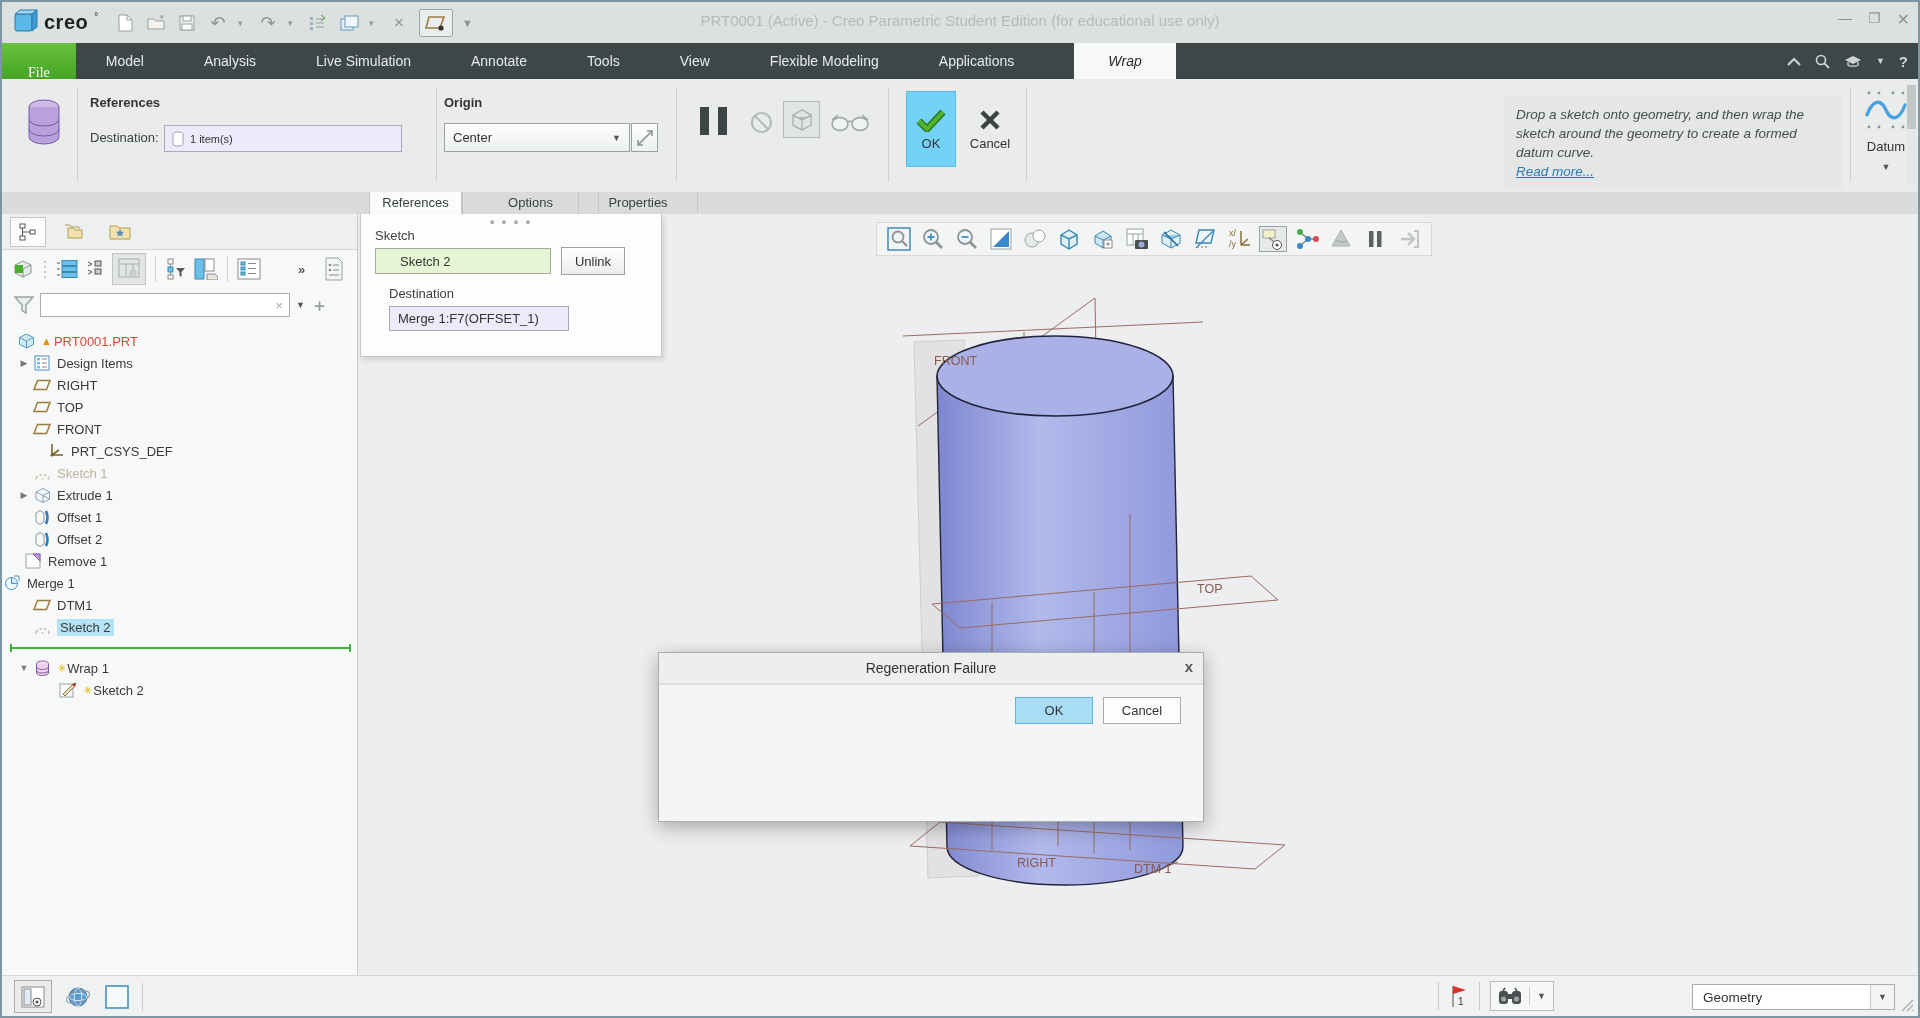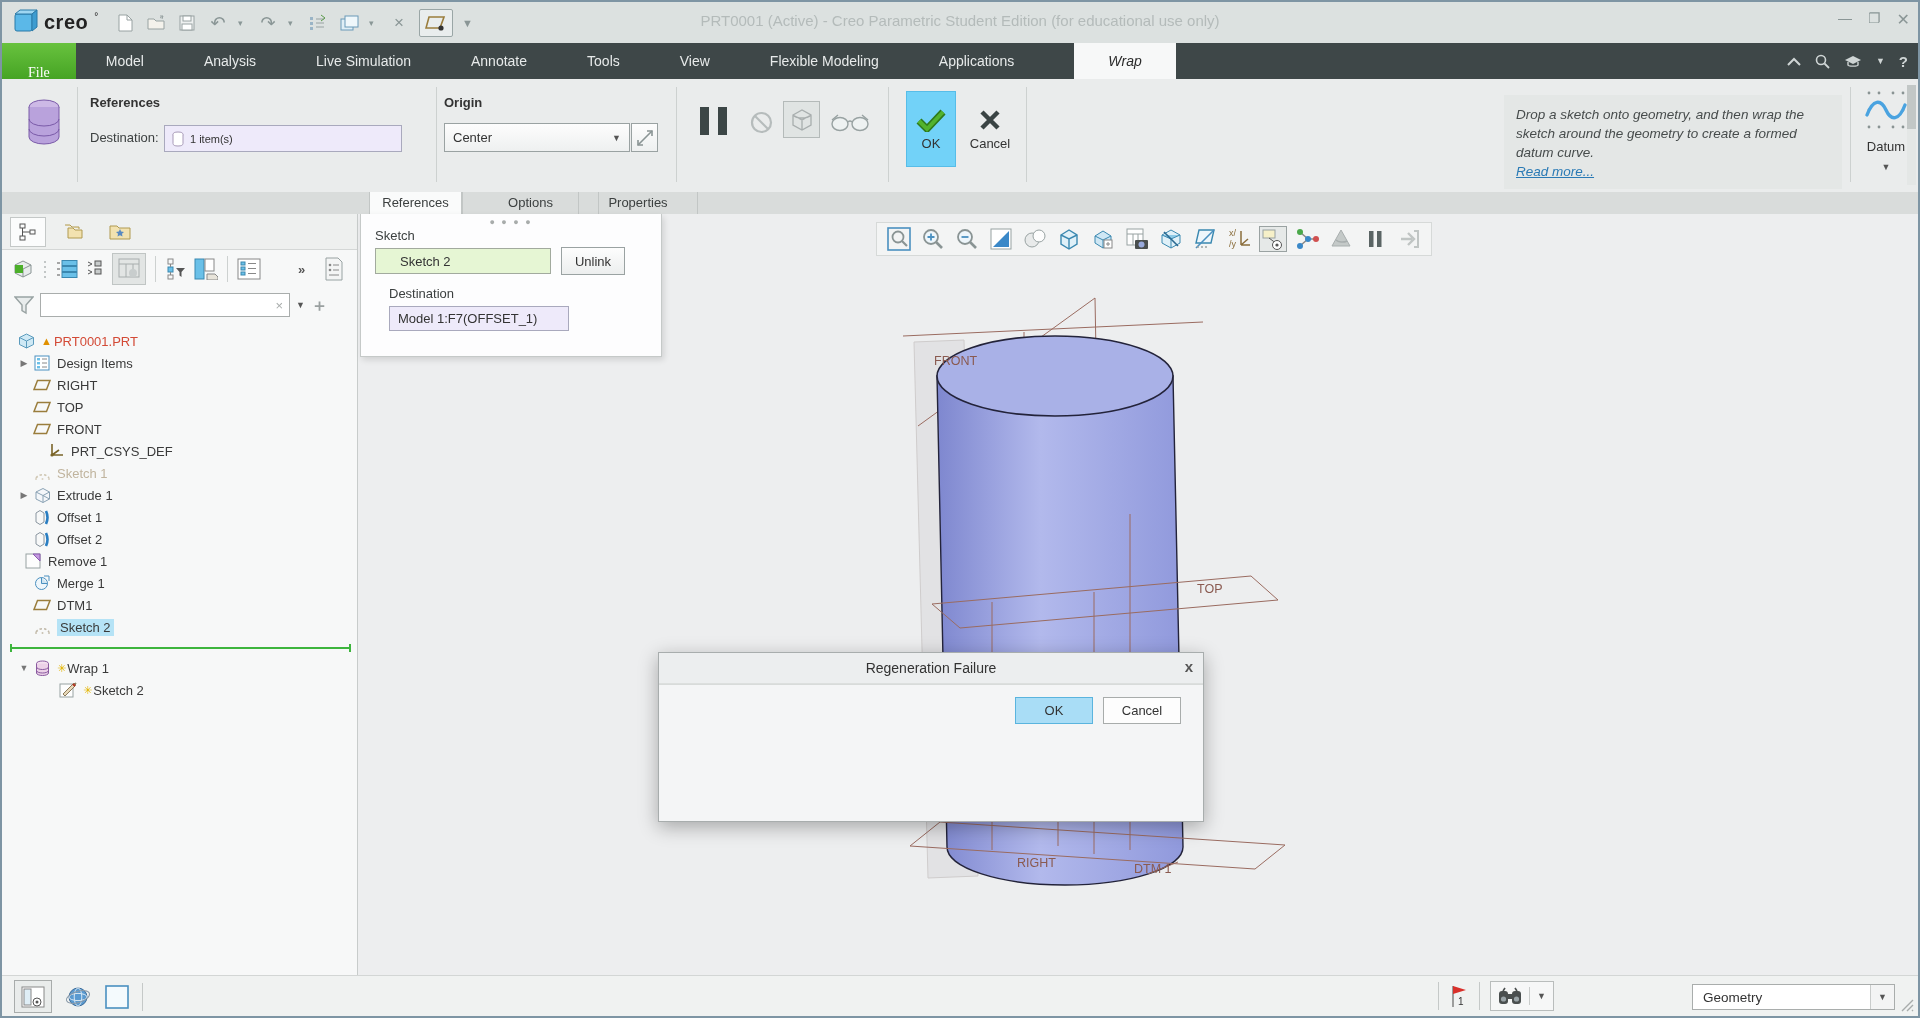--- a/index.html
+++ b/index.html
@@ -528,21 +528,21 @@
       </div>
       <div class="trow" style="padding-left:21px;">
         <span class="ic">
             <svg width="16" height="16" viewBox="0 0 16 16">
               <rect x="1" y="1" width="14" height="14" fill="#fdfdfd" stroke="#98a2a2"></rect>
               <path d="M8 1 L15 1 L15 8 Z" fill="#c49ae0" stroke="#8a5ab0"></path>
             </svg>
           </span>
         <span class="lbl">Remove 1</span>
       </div>
-      <div class="trow" style="padding-left:30px;">
+      <div class="trow" style="">
         <span class="ic">
             <svg width="16" height="16" viewBox="0 0 16 16">
               <circle cx="7.5" cy="8.5" r="6" fill="#eef6fb" stroke="#4a90c0"></circle>
               <path d="M7.5 2.5 V8.5 H13.5" fill="#cde4f2" stroke="#4a90c0"></path>
               <path d="M10 1 h5 v5" fill="none" stroke="#4a90c0"></path>
             </svg>
           </span>
         <span class="lbl">Merge 1</span>
       </div>
       <div class="trow" style="padding-left:30px;">
@@ -757,21 +757,21 @@
       <div class="grip">● ● ● ●</div>
       <div style="position:absolute;left:14px;top:14px;font-size:13px;color:#3c4040;">Sketch</div>
       <div class="fieldgreen" style="position:absolute;left:14px;top:34px;width:176px;">
         <span style="margin-left:14px;">Sketch 2</span>
       </div>
       <div class="unlink" style="position:absolute;left:200px;top:33px;">
         <span>Unlink</span>
       </div>
       <div style="position:absolute;left:28px;top:72px;font-size:13px;color:#3c4040;">Destination</div>
       <div class="fieldlav" style="position:absolute;left:28px;top:92px;width:180px;">
-        <span>Model 1:F7(OFFSET_1)</span>
+        <span>Merge 1:F7(OFFSET_1)</span>
       </div>
     </div>
 
     <div class="dialog">
       <div class="dlg-title">
         <span>Regeneration Failure</span>
         <span class="dlg-close">x</span>
       </div>
       <div class="dlg-footer">
         <div class="dbtn ok">

